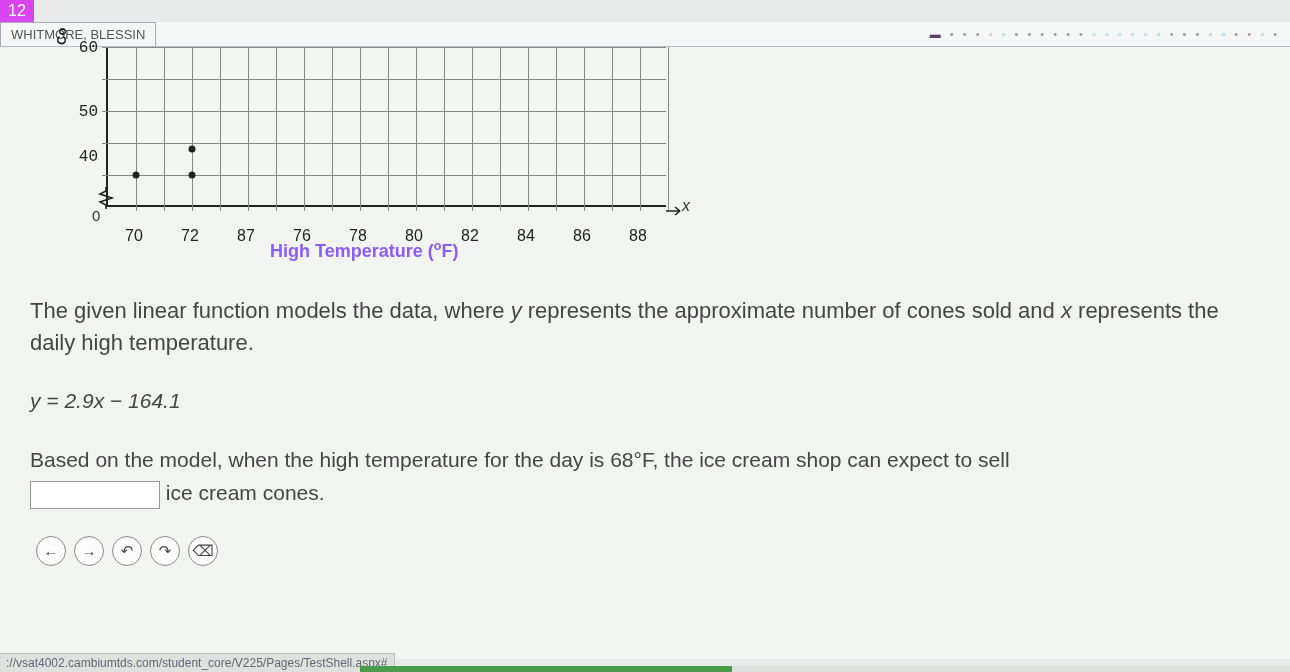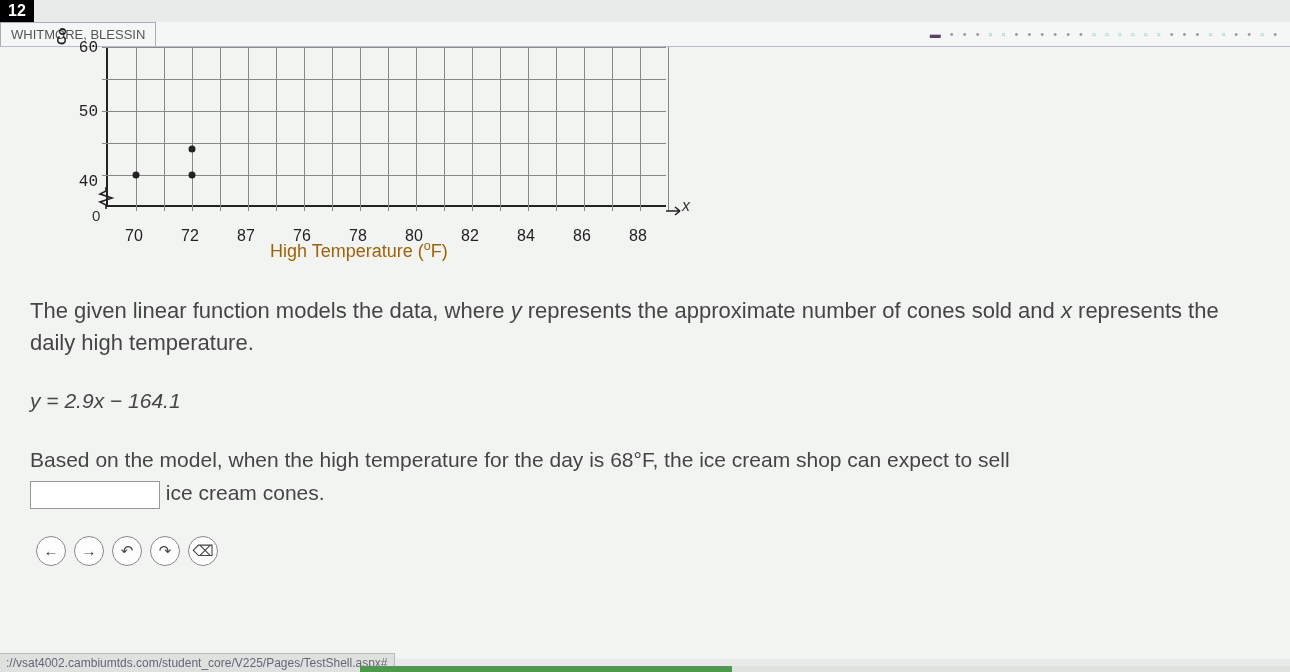--- a/index.html
+++ b/index.html
@@ -5,25 +5,25 @@
     * { box-sizing: border-box; margin: 0; padding: 0; }
     body {
       font-family: "Segoe UI", Arial, sans-serif;
       background: #e8ebe9;
       width: 1290px;
       height: 672px;
       overflow: hidden;
       color: #333;
     }
     .top-strip {
-      background: #000000;
+      background: #d946ef;
       color: #fff;
       padding: 2px 8px;
       font-size: 16px;
-      font-weight: bold;
+      font-weight: normal;
       display: inline-block;
     }
     .header-row {
       display: flex;
       align-items: flex-start;
       justify-content: space-between;
       background: #f5f7f6;
       border-bottom: 1px solid #bbc;
     }
     .student-tab {
@@ -80,21 +80,21 @@
       width: 560px;
       height: 160px;
       border-left: 2px solid #222;
       border-bottom: 2px solid #222;
     }
     .grid-line-v { position:absolute; top:0; bottom:-6px; width:1px; background:#888; }
     .grid-line-h { position:absolute; left:-6px; right:0; height:1px; background:#888; }
     .x-tick-label { position:absolute; top:180px; font-size:16px; color:#222; transform:translateX(-50%); }
     .x-axis-title {
       position:absolute; top:192px; left: 230px;
-      font-size:18px; font-weight:normal; color:#a16207;
+      font-size:18px; font-weight:bold; color:#8b5cf6;
     }
     .axis-break-y {
         position: absolute;
         left: 58px;
         top: 140px;
     }
     .axis-break-y svg { overflow: visible; }
     .data-point {
       position:absolute; width:7px; height:7px; background:#222; border-radius:50%;
       transform:translate(-50%,-50%);
@@ -173,21 +173,21 @@
   </div>
 </div>
 
 <div class="content">
 
   <div class="chart-area">
     <span class="y-axis-label-fragment">Co</span>
 
     <div class="y-tick" style="top:-8px">60</div>
     <div class="y-tick" style="top:56px">50</div>
-    <div class="y-tick" style="top:126px">40</div>
+    <div class="y-tick" style="top:101px">40</div>
     <div class="origin-label">0</div>
 
     <div class="grid-box">
       <div class="grid-line-h" style="top:0px"></div>
       <div class="grid-line-h" style="top:32px"></div>
       <div class="grid-line-h" style="top:64px"></div>
       <div class="grid-line-h" style="top:96px"></div>
       <div class="grid-line-h" style="top:128px"></div>
       <div class="grid-line-v" style="left:28px"></div>
       <div class="grid-line-v" style="left:56px"></div>

